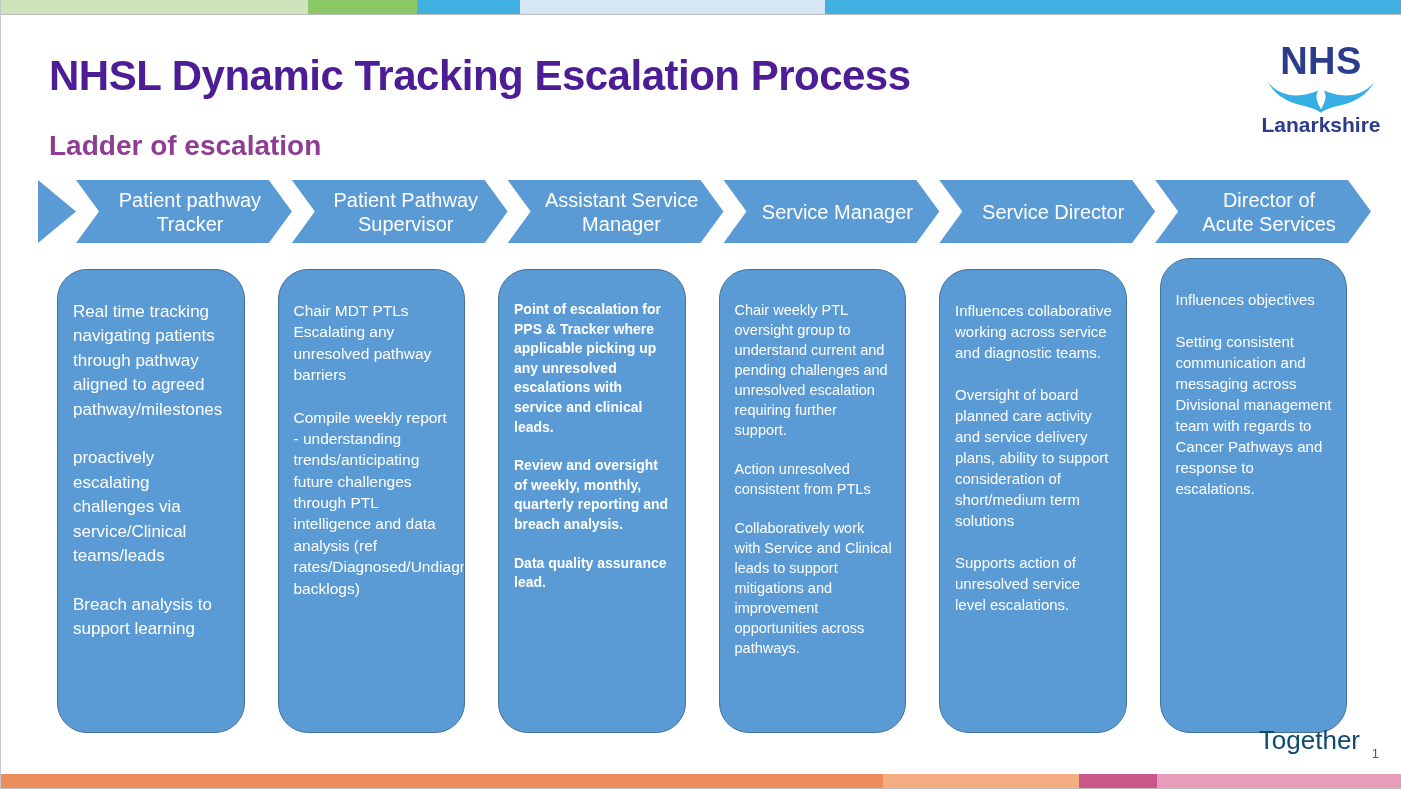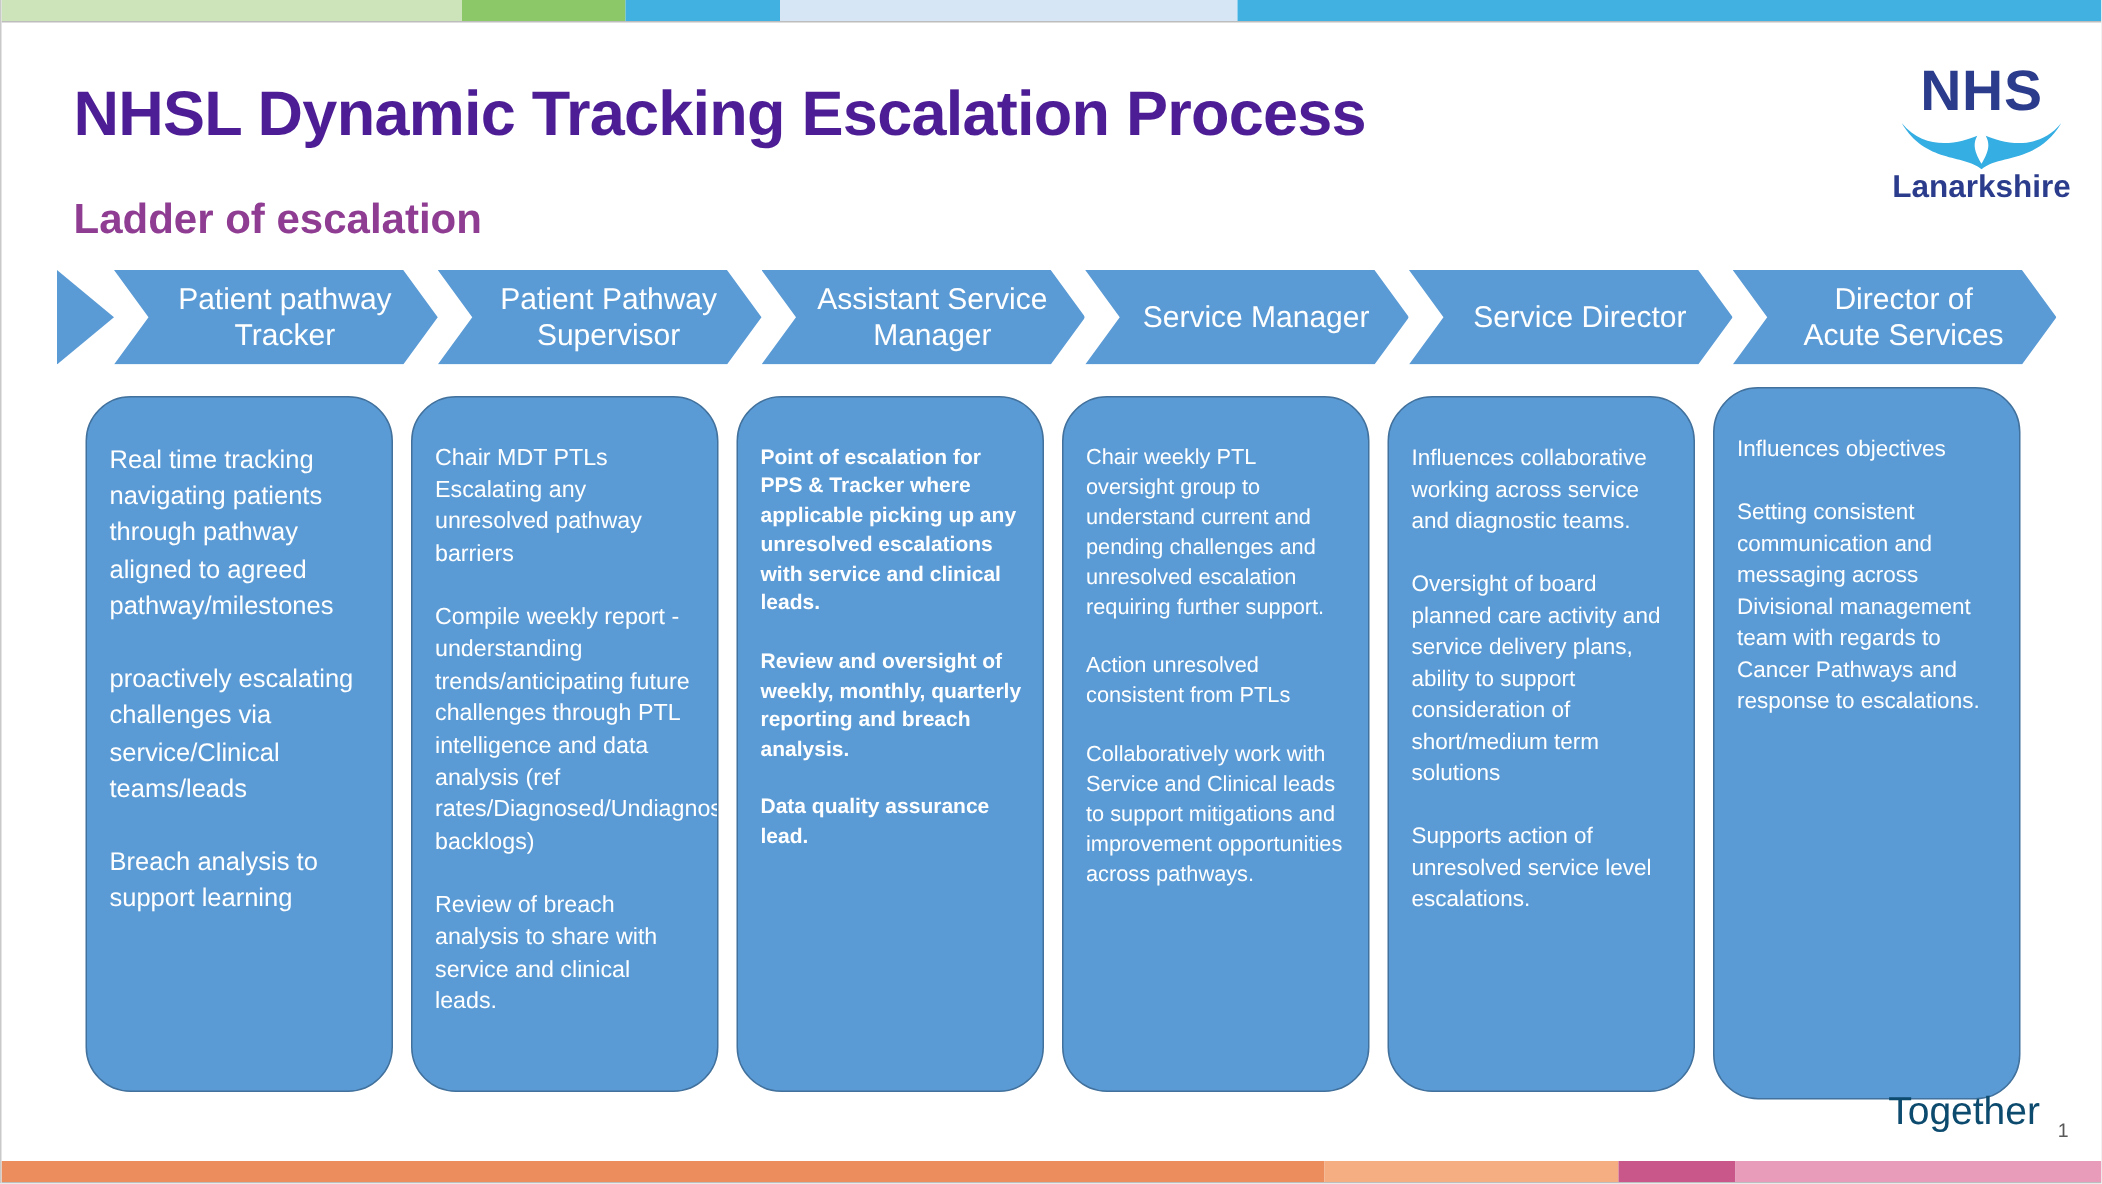--- a/index.html
+++ b/index.html
@@ -34,21 +34,21 @@
   .lead{flex:0 0 38px;height:100%;background:#5b9bd5;clip-path:polygon(0 0,100% 50%,0 100%);}
   .step{
     flex:1;background:#5b9bd5;color:#fff;
     clip-path:polygon(0 0, calc(100% - 23px) 0, 100% 50%, calc(100% - 23px) 100%, 0 100%, 23px 50%);
     display:flex;align-items:center;justify-content:center;
     font-size:20px;line-height:1.2;text-align:center;padding-left:12px;box-sizing:border-box;
   }
   .step span{white-space:pre-line;}
 
   
-  .columns{position:absolute;left:56px;top:258px;width:1290px;display:flex;gap:12px;align-items:center;}
+  .columns{position:absolute;left:56px;top:258px;width:1290px;display:flex;gap:33px;align-items:flex-end;}
   .box{
     flex:1;background:#5b9bd5;border:1.5px solid #41719c;border-radius:30px;
     color:#fff;height:464px;padding:30px 13px 0 15px;box-sizing:border-box;overflow:hidden;
   }
   .box p{margin:0;}
   .col-1{font-size:17px;line-height:1.44;}   .col-1 p{margin:0 0 24px;}
   .col-2{font-size:15.5px;line-height:1.38;} .col-2 p{margin:0 0 21px;}
   .col-3{font-size:14px;line-height:1.4;}    .col-3 p{margin:0 0 19px;font-weight:bold;}
   .col-4{font-size:14.5px;line-height:1.38;} .col-4 p{margin:0 0 19px;}
   .col-5{font-size:15px;line-height:1.4;}    .col-5 p{margin:0 0 21px;}
@@ -111,21 +111,20 @@
 
   <div class="columns">
     <div class="box col-1">
       <p>Real time tracking navigating patients through pathway aligned to agreed pathway/milestones</p>
       <p>proactively escalating challenges via service/Clinical teams/leads</p>
       <p>Breach analysis to support learning</p>
     </div>
     <div class="box col-2">
       <p>Chair MDT PTLs Escalating any unresolved pathway barriers</p>
       <p>Compile weekly report - understanding trends/anticipating future challenges through PTL intelligence and data analysis  (ref rates/Diagnosed/Undiagnosed backlogs)</p>
-      <p>Review of breach analysis to share with service and clinical leads.</p>
     </div>
     <div class="box col-3">
       <p>Point of escalation for PPS &amp; Tracker where applicable picking up any unresolved escalations with service and clinical leads.</p>
       <p>Review and oversight of weekly, monthly, quarterly reporting and breach analysis.</p>
       <p>Data quality assurance lead.</p>
     </div>
     <div class="box col-4">
       <p>Chair weekly PTL oversight group to understand current and pending challenges and unresolved escalation requiring further support.</p>
       <p>Action unresolved consistent from PTLs</p>
       <p>Collaboratively work with Service and Clinical leads to support mitigations and improvement opportunities  across pathways.</p>

